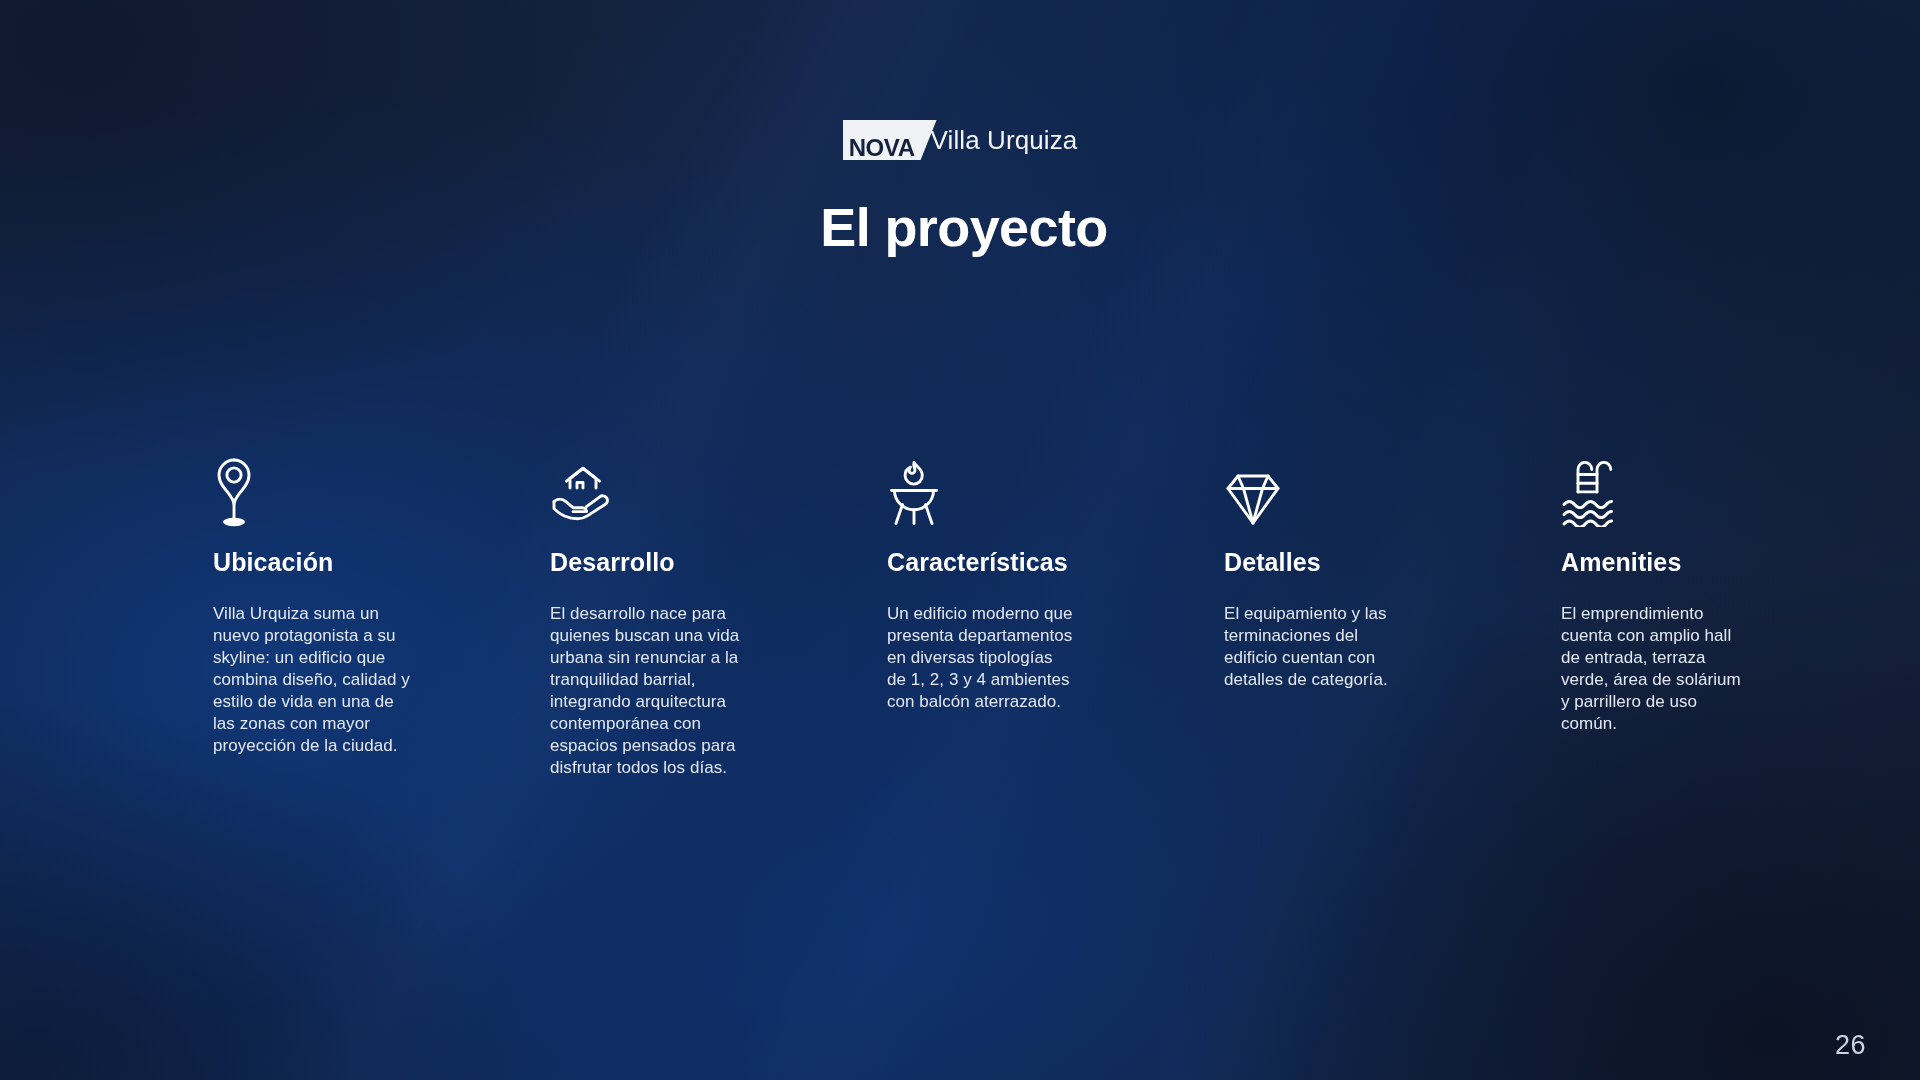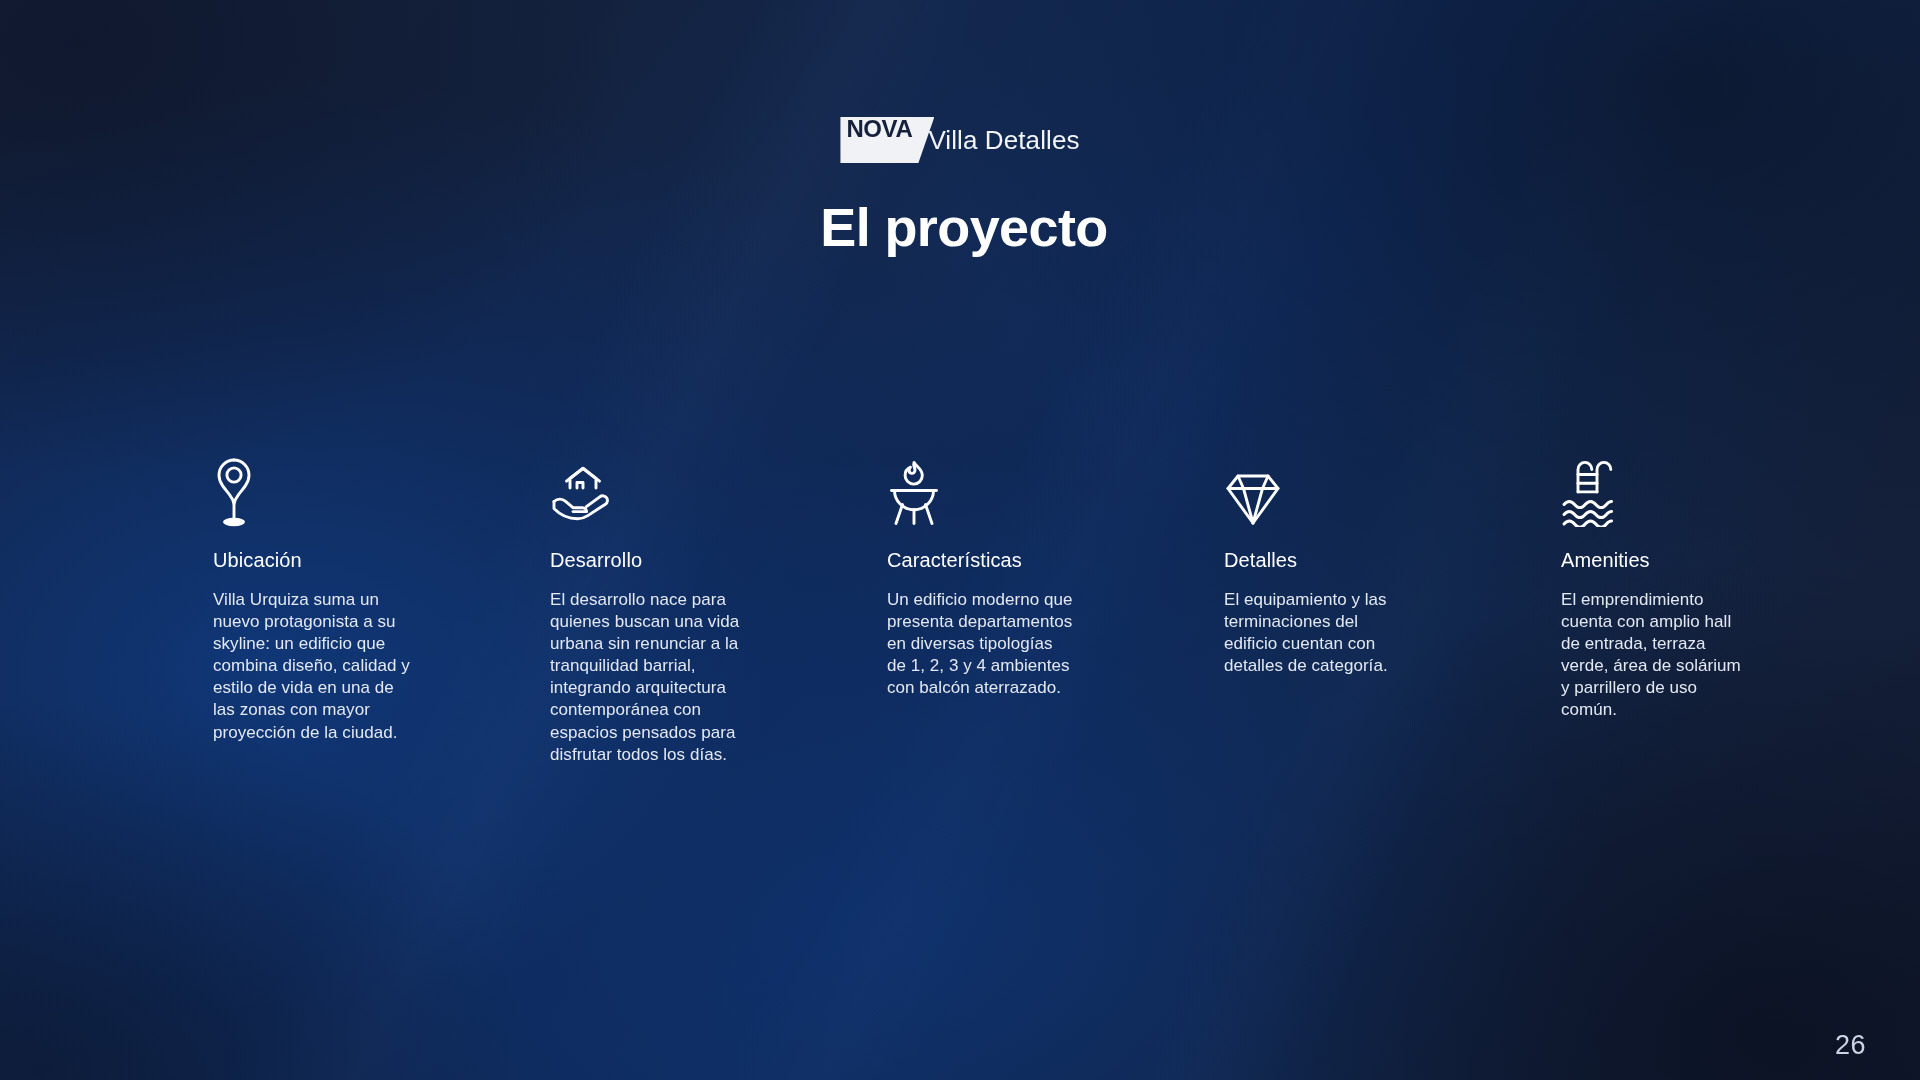--- a/index.html
+++ b/index.html
@@ -38,23 +38,23 @@
 
   .stage { position:absolute; inset:0; }
 
   
   .brand {
     position:absolute; left:0; right:0; top:123px;
     display:flex; justify-content:center; align-items:center;
   }
   .brand-inner { display:flex; align-items:center; height:34px; }
   .brand-mark {
-    position:relative; height:46px;
+    position:relative; height:40px;
     background:#f0f2f6;
-    display:flex; align-items:flex-start;
+    display:flex; align-items:flex-end;
     padding:0 5px 0 6px;
     clip-path: polygon(0 0, 100% 0, calc(100% - 16px) 100%, 0 100%);
     padding-right:22px;
   }
   .brand-mark span {
     font-size:24px; font-weight:700; letter-spacing:-0.4px;
     color:#16223d; line-height:1;
   }
   .brand-name {
     font-size:26px; font-weight:400; color:#f2f4f8;
@@ -75,22 +75,22 @@
     display:grid; grid-template-columns: repeat(5, 275px);
     column-gap: 62px;
   }
   .col { position:relative; }
   .col-icon {
     height:72px; display:flex; align-items:flex-end;
     margin-bottom:22px;
   }
   .col-icon svg { display:block; }
   .col-title {
-    font-size:20px; font-weight:400; color:#ffffff;
-    letter-spacing:0.1px; margin-bottom:18px; line-height:1.1;
+    font-size:25px; font-weight:700; color:#ffffff;
+    letter-spacing:0.1px; margin-bottom:26px; line-height:1.1;
   }
   .col-body {
     font-size:17px; line-height:1.30; color:#e3e8f1;
     letter-spacing:0.05px; max-width:226px;
   }
   .col:nth-child(1) .col-body { max-width:205px; }
   .col:nth-child(2) .col-body { max-width:214px; }
   .col:nth-child(3) .col-body { max-width:188px; }
   .col:nth-child(4) .col-body { max-width:186px; }
   .col:nth-child(5) .col-body { max-width:180px; }
@@ -109,21 +109,21 @@
 <div class="bg-streaks bg-layer"></div>
 <div class="bg-vig bg-layer"></div>
 
 <div class="stage">
 
   <div class="brand">
     <div class="brand-inner">
       <div class="brand-mark">
         <span>NOVA</span>
       </div>
-      <div class="brand-name">Villa Detalles</div>
+      <div class="brand-name">Villa Urquiza</div>
     </div>
   </div>
 
   <div class="page-title">El proyecto</div>
 
   <div class="columns">
 
     <div class="col">
       <div class="col-icon">
         <svg width="42" height="70" viewBox="0 0 42 70" fill="none">

